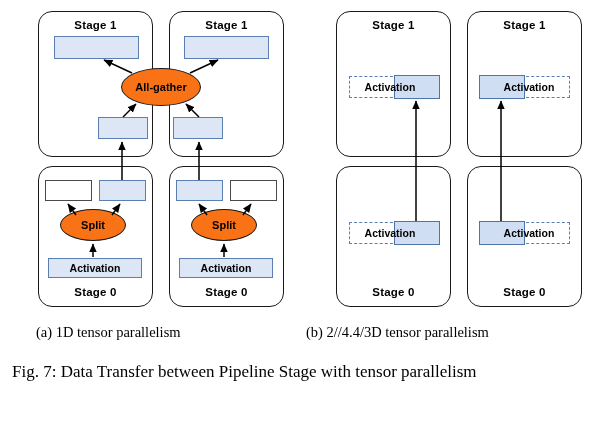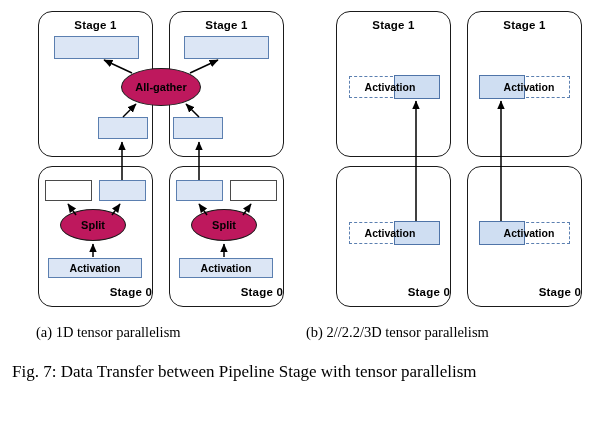--- a/index.html
+++ b/index.html
@@ -43,21 +43,21 @@
     left: 0;
     width: 100%;
     text-align: center;
     font-size: 11.5px;
     font-weight: bold;
     color: #000000;
     letter-spacing: 0.2px;
     white-space: nowrap;
   }
   .stage-label.top { top: 7px; }
-  .stage-label.bottom { bottom: 8px; text-align: right; }
+  .stage-label.bottom { bottom: 8px; }
 
   
   .rect {
     position: absolute;
     box-sizing: border-box;
     border: 1.4px solid #5b7fb0;
     background: #dce6f5;
   }
   .rect.plain {
     border: 1.6px solid #4a4a4a;
@@ -97,21 +97,21 @@
     white-space: nowrap;
     pointer-events: none;
   }
 
   
   .ellipse {
     position: absolute;
     box-sizing: border-box;
     border: 1.6px solid #1a1a1a;
     border-radius: 50%;
-    background: #be185d;
+    background: #f97316;
     display: flex;
     align-items: center;
     justify-content: center;
     font-size: 11px;
     font-weight: bold;
     color: #000000;
     white-space: nowrap;
   }
 
   
@@ -264,18 +264,18 @@
       <line x1="212" y1="257" x2="212" y2="244" stroke="#000" stroke-width="1.5" marker-end="url(#arrowhead)"></line>
 
       <line x1="404" y1="221" x2="404" y2="101" stroke="#000" stroke-width="1.5" marker-end="url(#arrowhead)"></line>
 
       <line x1="489" y1="221" x2="489" y2="101" stroke="#000" stroke-width="1.5" marker-end="url(#arrowhead)"></line>
     </svg>
 
   </div>
 
   <div class="subcaption" id="caption-a">(a) 1D tensor parallelism</div>
-  <div class="subcaption" id="caption-b">(b) 2//2.2/3D tensor parallelism</div>
+  <div class="subcaption" id="caption-b">(b) 2//4.4/3D tensor parallelism</div>
 
   <div class="fig-caption">Fig. 7: Data Transfer between Pipeline Stage with tensor parallelism</div>
 
 
 </div>
 
 </body></html>

